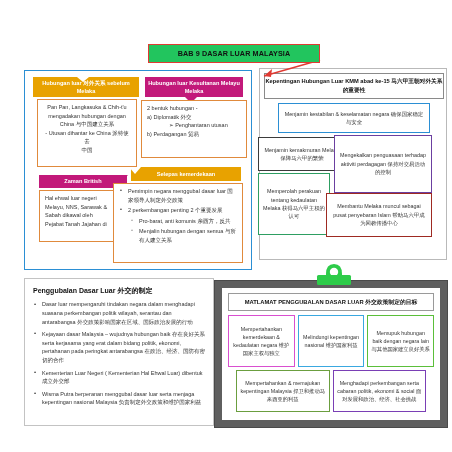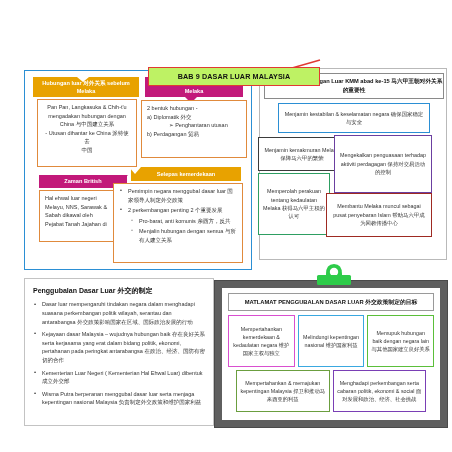--- a/index.html
+++ b/index.html
@@ -15,26 +15,25 @@
     background: #ffffff;
     overflow: hidden;
   }
 
   
   #title-banner {
     position: absolute;
     left: 148px; top: 44px;
     width: 172px; height: 19px;
     border: 1.6px solid #e03a33;
-    background: #bef264;
+    background: #22c55e;
     display: flex; align-items: center; justify-content: center;
     font-size: 7.2px; font-weight: bold; letter-spacing: .1px;
     color: #111;
     z-index: 40;
-    margin-top: 23px;
   }
 
   
   #left-panel {
     position: absolute;
     left: 24px; top: 70px;
     width: 228px; height: 200px;
     border: 1.4px solid #2b8fd4;
     background: #ffffff;
   }

